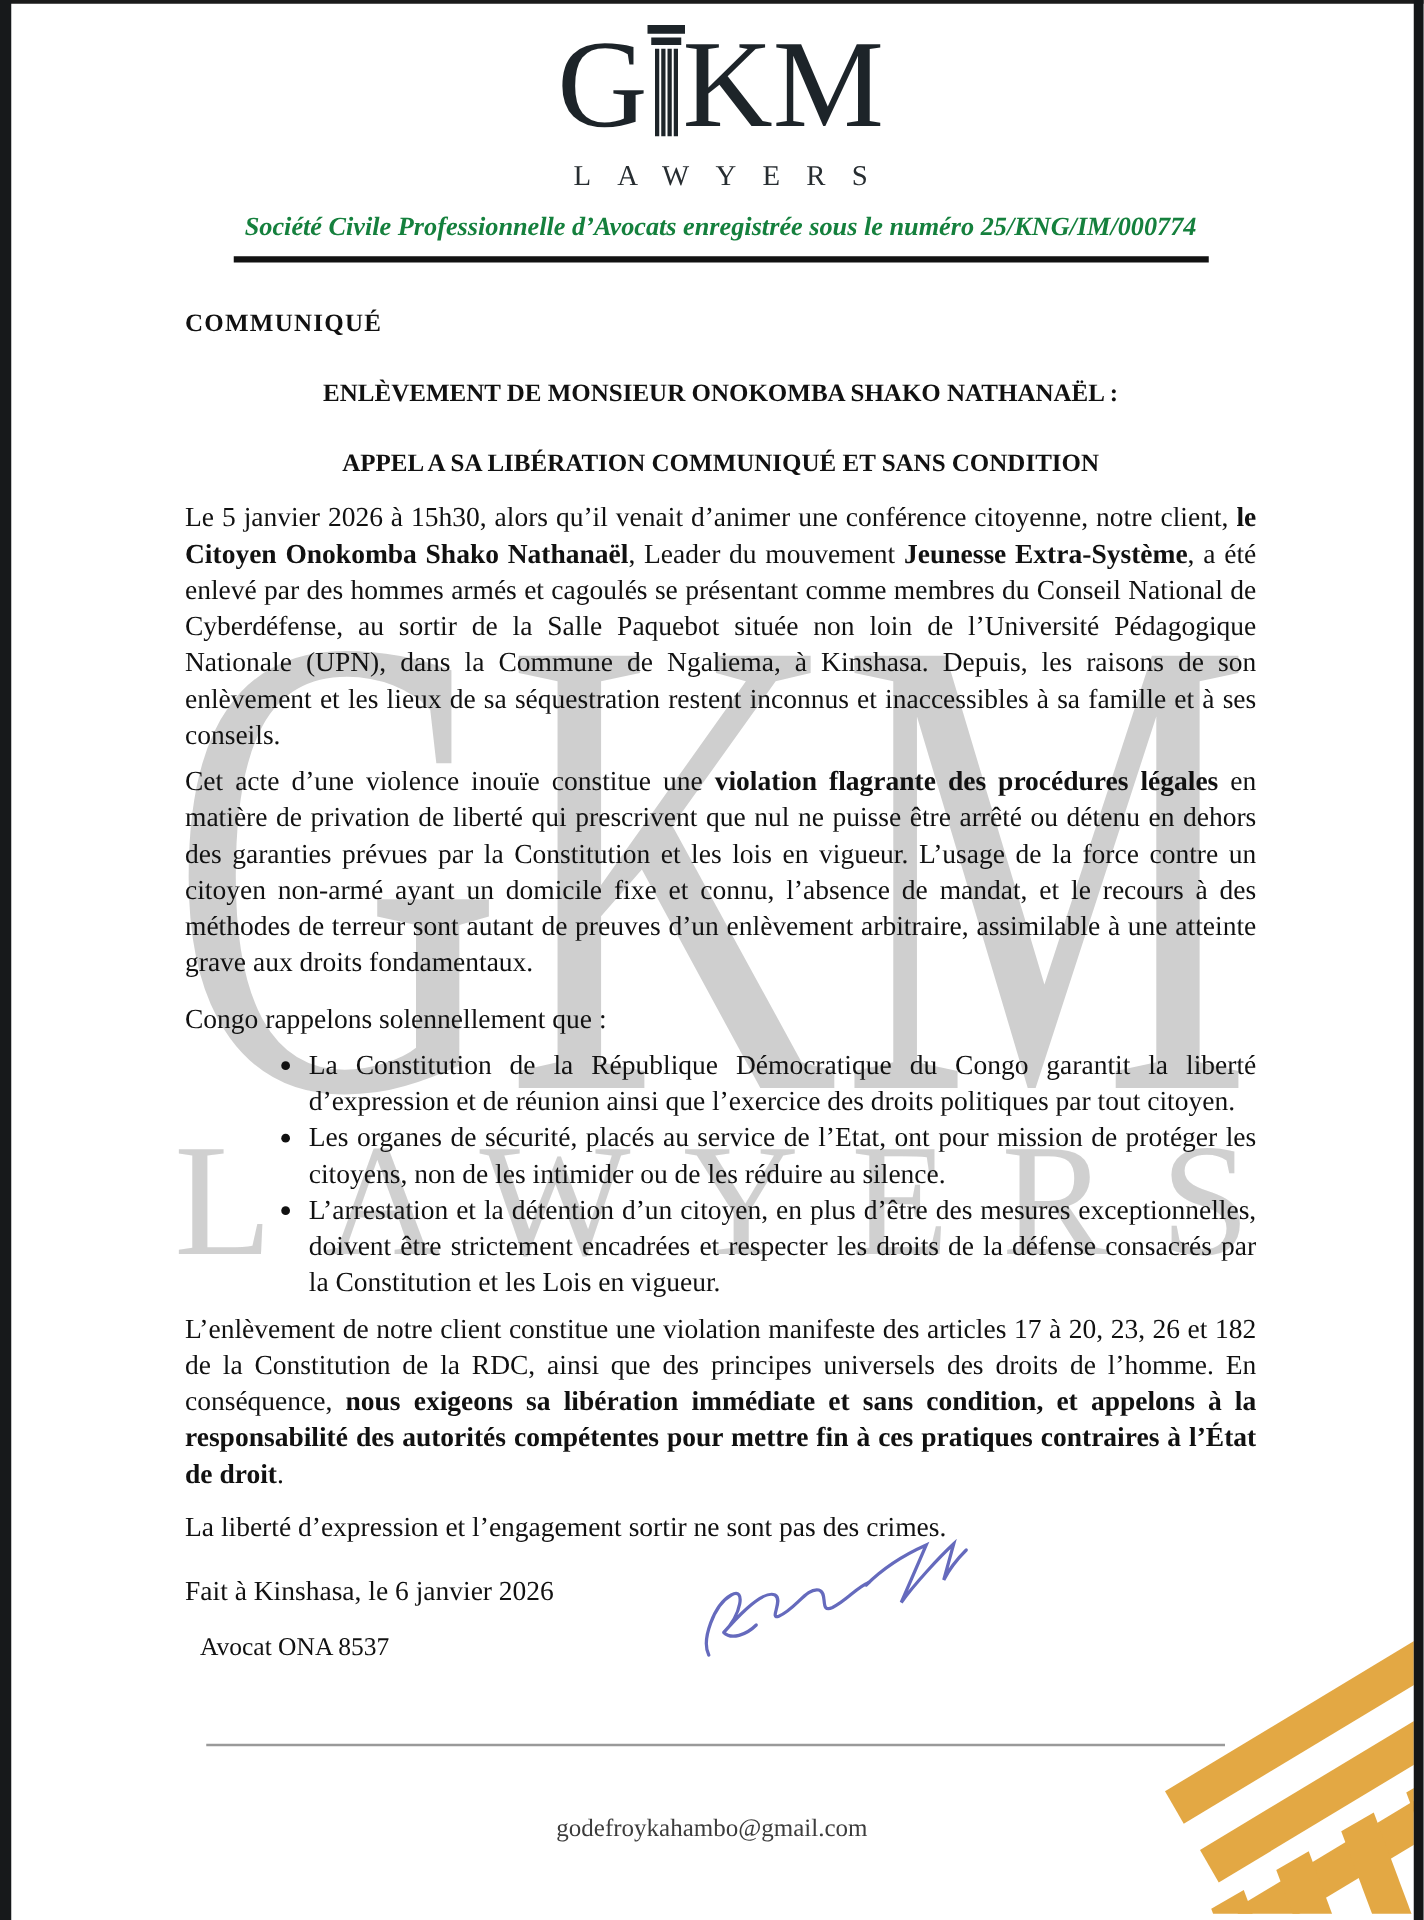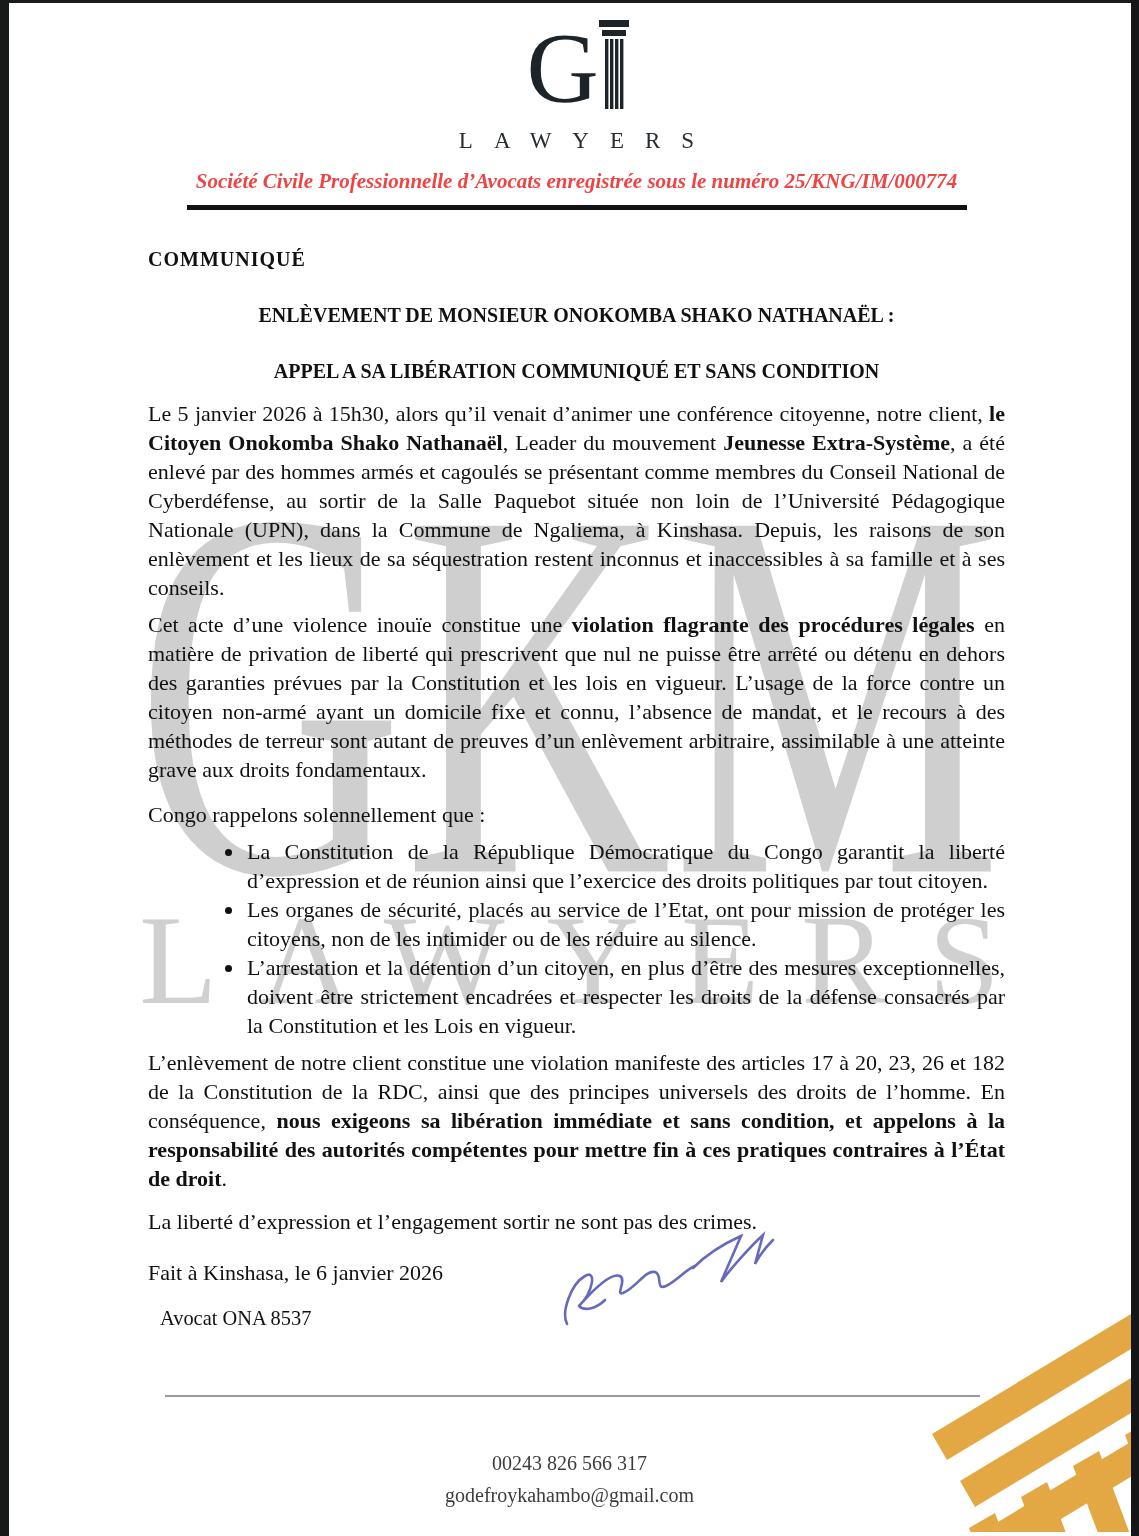--- a/index.html
+++ b/index.html
@@ -27,21 +27,21 @@
 
   .doc{position:relative;z-index:1;padding:16px 134px 0 148px;}
 
   
   .logo-wrap{text-align:center;}
   .logo-line{display:flex;justify-content:center;align-items:flex-start;height:112px;}
   .logo-letter{font-size:100px;line-height:104px;color:#1d2429;font-weight:400;}
   .logo-col{margin:2px -3px 0 -1px;}
   .logo-sub{font-size:23px;letter-spacing:21px;text-indent:21px;color:#272d31;margin-top:0;}
   .reg-line{
-    margin-top:15px;text-align:center;color:#ef4444;
+    margin-top:15px;text-align:center;color:#15803d;
     font-weight:bold;font-style:italic;font-size:21px;
   }
   .black-bar{width:780px;height:5px;background:#121212;margin:11px auto 0;}
 
   .title{margin-top:38px;text-align:left;font-weight:bold;font-size:20px;letter-spacing:1px;}
   .subtitle{margin-top:33px;text-align:center;font-weight:bold;font-size:20px;}
 
   .body-text{margin-top:16px;font-size:22px;line-height:29px;text-align:justify;font-family:Liberation Serif, serif;}
   .body-text p{margin:0 0 8px 0;}
   .lead-in{margin-top:16px !important;margin-bottom:2px !important;}
@@ -83,20 +83,21 @@
           <g fill="#1d2429">
             <rect x="1" y="2" width="30" height="7"></rect>
             <rect x="4" y="12" width="24" height="6"></rect>
             <rect x="7" y="21" width="3.4" height="70"></rect>
             <rect x="12" y="21" width="3.4" height="70"></rect>
             <rect x="17" y="21" width="3.4" height="70"></rect>
             <rect x="22" y="21" width="3.4" height="70"></rect>
           </g>
         </svg>
       </span>
+      <span class="logo-letter">KM</span>
     </div>
     <div class="logo-sub">LAWYERS</div>
   </div>
 
   <div class="reg-line">Société Civile Professionnelle d’Avocats enregistrée sous le numéro 25/KNG/IM/000774</div>
   <div class="black-bar"></div>
 
   <div class="title">COMMUNIQUÉ</div>
   <div class="subtitle">ENLÈVEMENT DE MONSIEUR ONOKOMBA SHAKO NATHANAËL :</div>
   <div class="subtitle">APPEL A SA LIBÉRATION COMMUNIQUÉ ET SANS CONDITION</div>
@@ -126,21 +127,20 @@
       <path d="M22,96 C16,84 26,56 40,48 C52,41 48,64 34,78 C48,62 66,44 75,48 C82,52 70,68 78,65 C92,59 100,42 110,44 C118,46 110,63 121,58 C133,52 140,42 150,38"></path>
       <path d="M34,78 C40,84 52,80 60,72"></path>
       <path d="M148,40 C160,28 178,16 196,8 L176,54 C186,40 206,18 218,7 L210,36 C214,28 222,18 228,12"></path>
     </g>
   </svg>
 </div>
 
 <div class="footer">
   <hr class="footer-rule">
   <div class="footer-lines">
-    <div>00243 826 566 317</div>
     <div>godefroykahambo@gmail.com</div>
   </div>
 </div>
 
 <div class="gold-decor">
   <svg width="350" height="345" viewBox="0 0 350 345">
     <g fill="#E3A844">
       <polygon points="151,247 355,124 370,150 166,273"></polygon>
       <polygon points="179,294 383,171 398,197 194,320"></polygon>
       <polygon points="207,341 411,218 426,244 222,367"></polygon>

